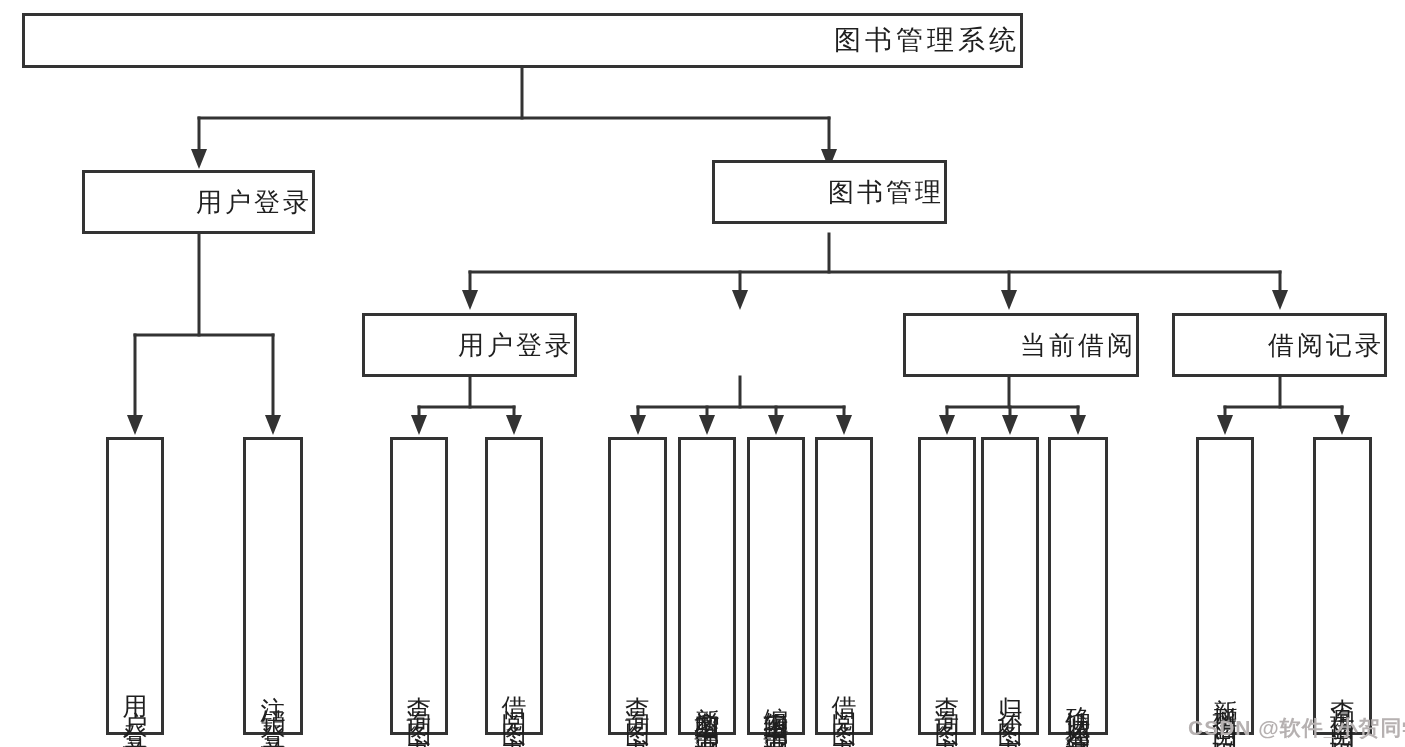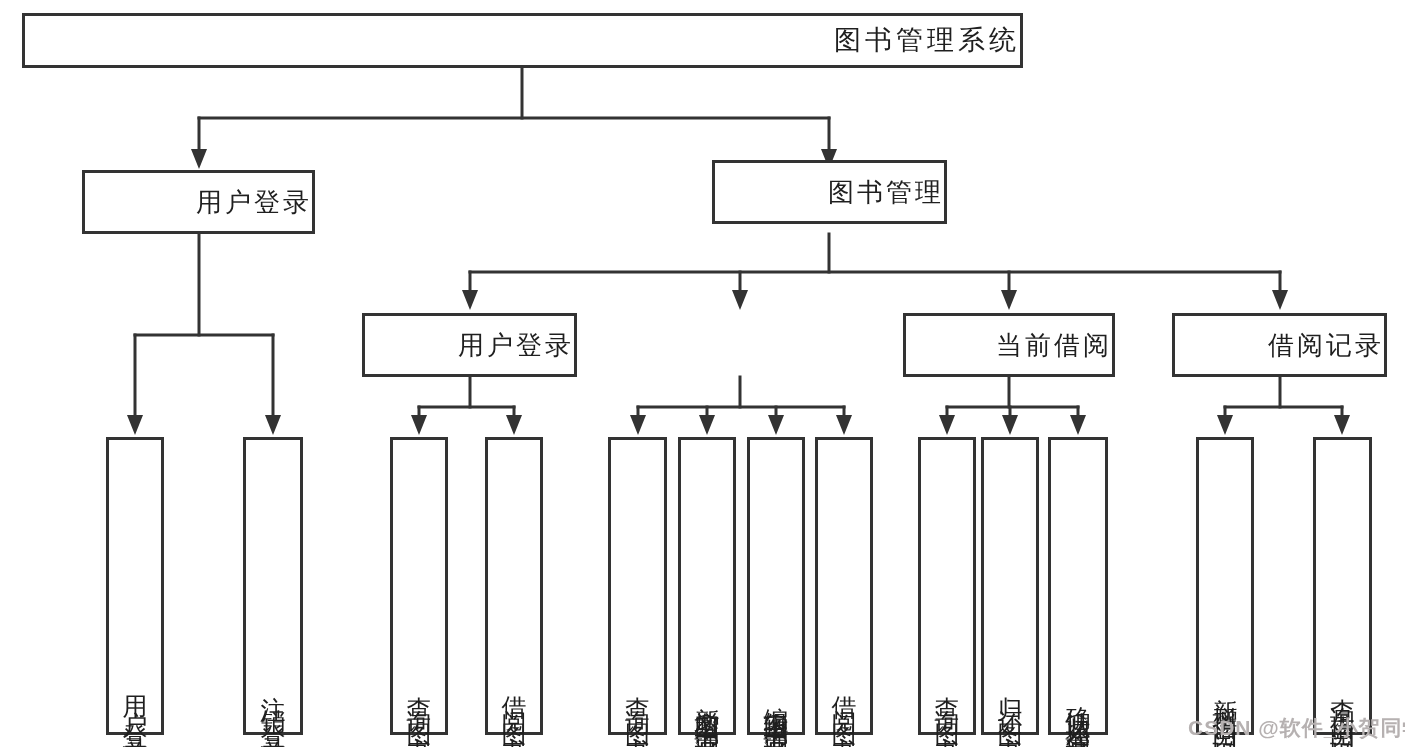--- a/index.html
+++ b/index.html
@@ -75,21 +75,21 @@
     letter-spacing: 1px;
     white-space: nowrap;
   }
 
   
   .n-root     { left: 22px;  top: 13px;  width: 1001px; height: 55px; }
   .n-login    { left: 82px;  top: 170px; width: 233px;  height: 64px; }
   .n-mgmt     { left: 712px; top: 160px; width: 235px;  height: 64px; }
   .n-newbook  { left: 362px; top: 313px; width: 215px;  height: 64px; }
   .n-borrow   { left: 632px; top: 313px; width: 215px;  height: 64px; }
-  .n-current  { left: 903px; top: 313px; width: 212px;  height: 64px; }
+  .n-current  { left: 903px; top: 313px; width: 236px;  height: 64px; }
   .n-records  { left: 1172px;top: 313px; width: 215px;  height: 64px; }
 
   .leaf { top: 437px; height: 298px; }
   .l-u1 { left: 106px;  width: 58px; }
   .l-u2 { left: 243px;  width: 60px; }
   .l-n1 { left: 390px;  width: 58px; }
   .l-n2 { left: 485px;  width: 58px; }
   .l-b1 { left: 608px;  width: 59px; }
   .l-b2 { left: 678px;  width: 58px; }
   .l-b3 { left: 747px;  width: 58px; }

